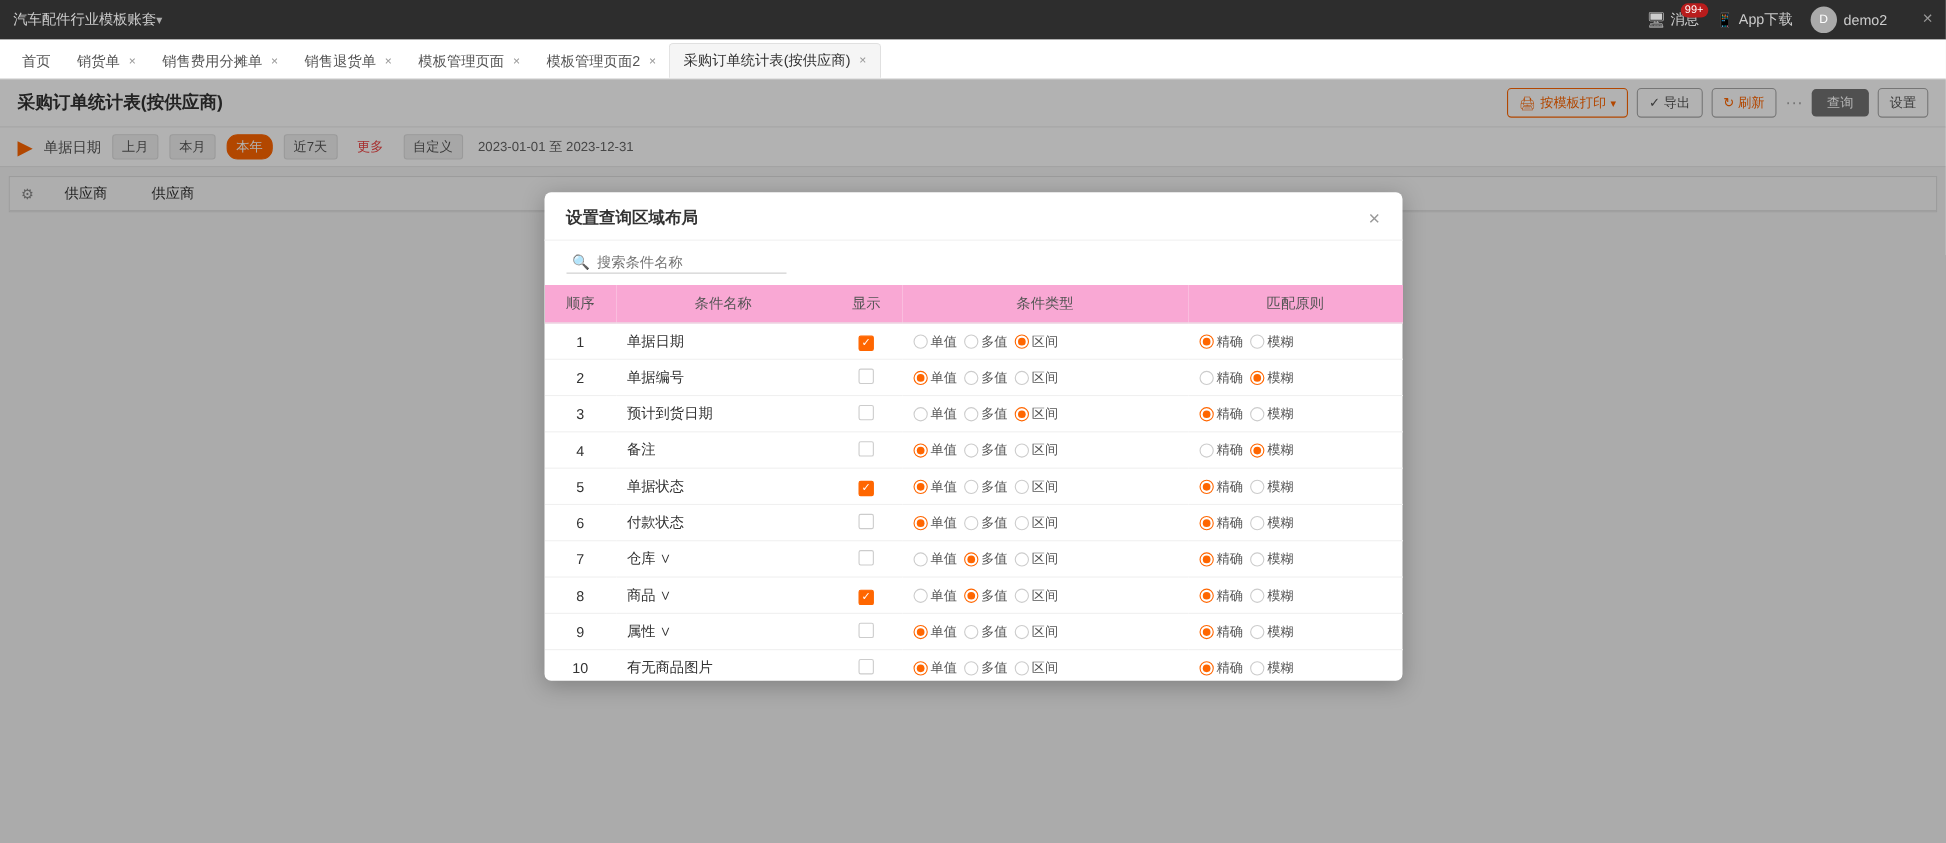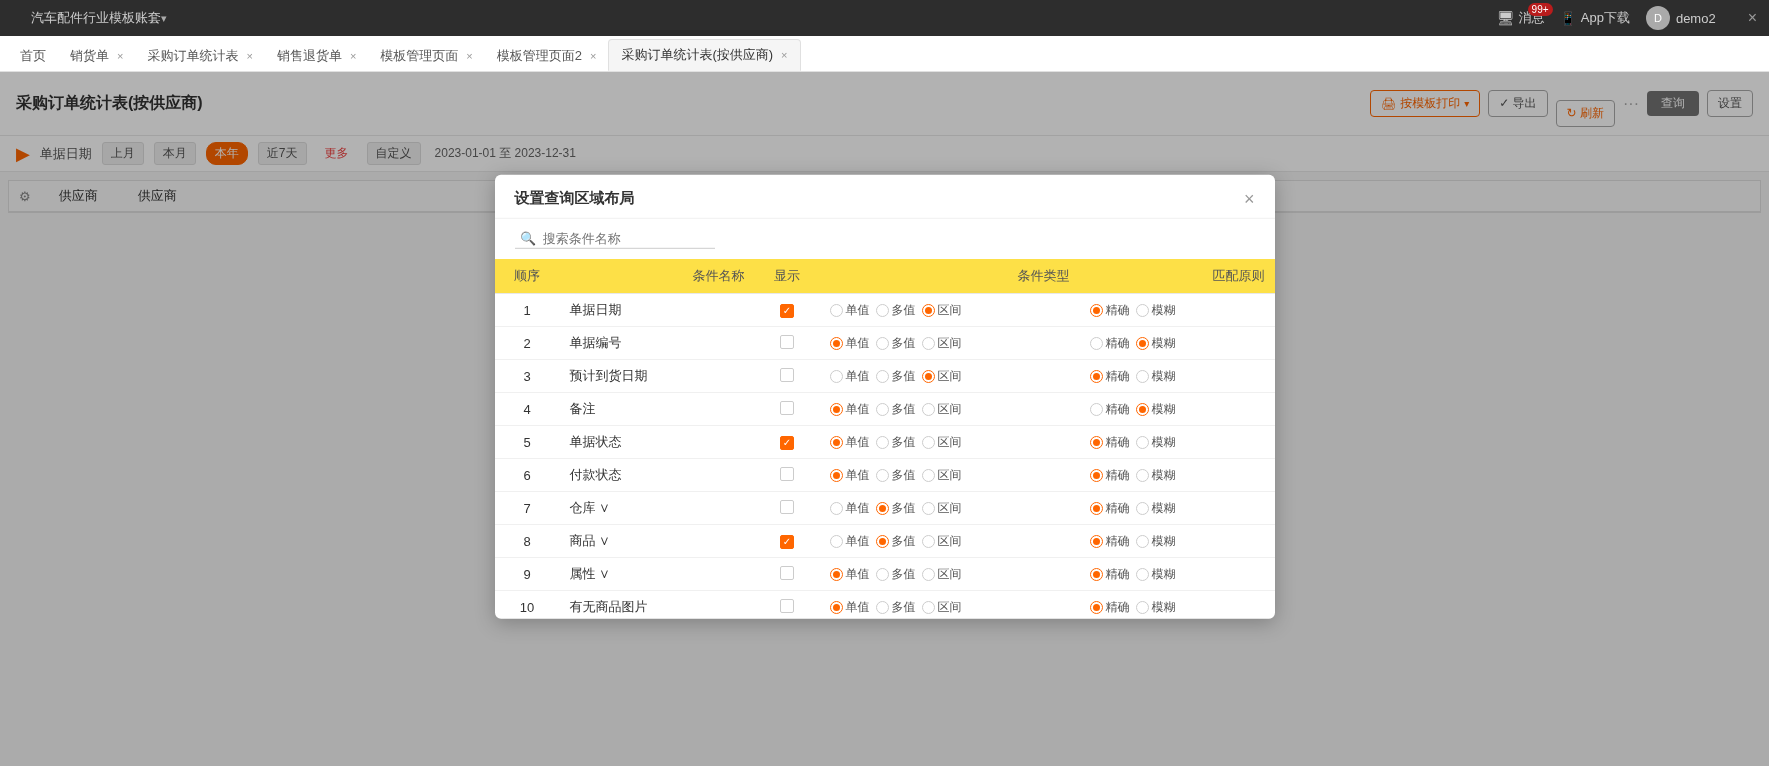--- a/index.html
+++ b/index.html
@@ -8,21 +8,21 @@
     
     .top-bar {
       background: #2d2d2d;
       height: 36px;
       display: flex;
       align-items: center;
       justify-content: space-between;
       padding: 0 12px;
       color: #ccc;
     }
-    .top-bar-left { font-size: 13px; display: flex; align-items: center; gap: 0; margin-left: 19px; }
+    .top-bar-left { font-size: 13px; display: flex; align-items: center; gap: 0; }
     .top-bar-right { display: flex; align-items: center; gap: 16px; font-size: 13px; }
     .top-bar-right .notification { position: relative; display: flex; align-items: center; gap: 4px; }
     .badge { background: #b91c1c; color: #fff; border-radius: 10px; font-size: 10px; padding: 1px 4px; position: absolute; top: -6px; right: -8px; }
     .close-btn-top { color: #999; cursor: pointer; font-size: 16px; margin-left: 16px; }
     .avatar { width: 24px; height: 24px; border-radius: 50%; background: #aaa; display: flex; align-items: center; justify-content: center; font-size: 11px; color: #fff; }
 
     
     .tab-bar {
       background: #fff;
       border-bottom: 1px solid #e0e0e0;
@@ -62,21 +62,21 @@
       padding: 8px 16px;
       display: flex;
       align-items: center;
       justify-content: space-between;
       border-bottom: 1px solid #e8e8e8;
     }
     .page-title { font-size: 16px; font-weight: bold; color: #333; }
     .page-actions { display: flex; align-items: center; gap: 8px; }
     .btn-print { border: 1px solid #f60; color: #f60; background: #fff; border-radius: 4px; padding: 4px 10px; font-size: 12px; cursor: pointer; display: flex; align-items: center; gap: 4px; }
     .btn-export { border: 1px solid #aaa; color: #555; background: #fff; border-radius: 4px; padding: 4px 10px; font-size: 12px; cursor: pointer; }
-    .btn-refresh { border: 1px solid #aaa; color: #f60; background: #fff; border-radius: 4px; padding: 4px 10px; font-size: 12px; cursor: pointer; margin-top: 20px; }
+    .btn-refresh { border: 1px solid #aaa; color: #f60; background: #fff; border-radius: 4px; padding: 4px 10px; font-size: 12px; cursor: pointer; }
     .btn-query { background: #737373; color: #fff; border: none; border-radius: 4px; padding: 4px 14px; font-size: 12px; cursor: pointer; }
     .btn-set { border: 1px solid #aaa; color: #555; background: #fff; border-radius: 4px; padding: 4px 10px; font-size: 12px; cursor: pointer; }
 
     
     .filter-row {
       background: #fff;
       padding: 6px 16px;
       display: flex;
       align-items: center;
       gap: 10px;
@@ -183,25 +183,25 @@
       background: transparent;
     }
 
     
     .conditions-table {
       width: 100%;
       border-collapse: collapse;
       font-size: 13px;
     }
     .conditions-table thead tr {
-      background: #fde047;
+      background: #f9a8d4;
     }
     .conditions-table th {
       padding: 8px 10px;
-      text-align: right;
+      text-align: center;
       color: #555;
       font-weight: 500;
       border-bottom: 1px solid #e8e8e8;
     }
     .conditions-table th.center, .conditions-table td.center {
       text-align: center;
     }
     .conditions-table td {
       padding: 7px 10px;
       border-bottom: 1px solid #f0f0f0;
@@ -315,21 +315,21 @@
 
 <div class="tab-bar">
   <div class="tab-item">
     <span>首页</span>
   </div>
   <div class="tab-item">
     <span>销货单</span>
     <span class="tab-close">×</span>
   </div>
   <div class="tab-item">
-    <span>采购订单统计表</span>
+    <span>销售费用分摊单</span>
     <span class="tab-close">×</span>
   </div>
   <div class="tab-item">
     <span>销售退货单</span>
     <span class="tab-close">×</span>
   </div>
   <div class="tab-item">
     <span>模板管理页面</span>
     <span class="tab-close">×</span>
   </div>

